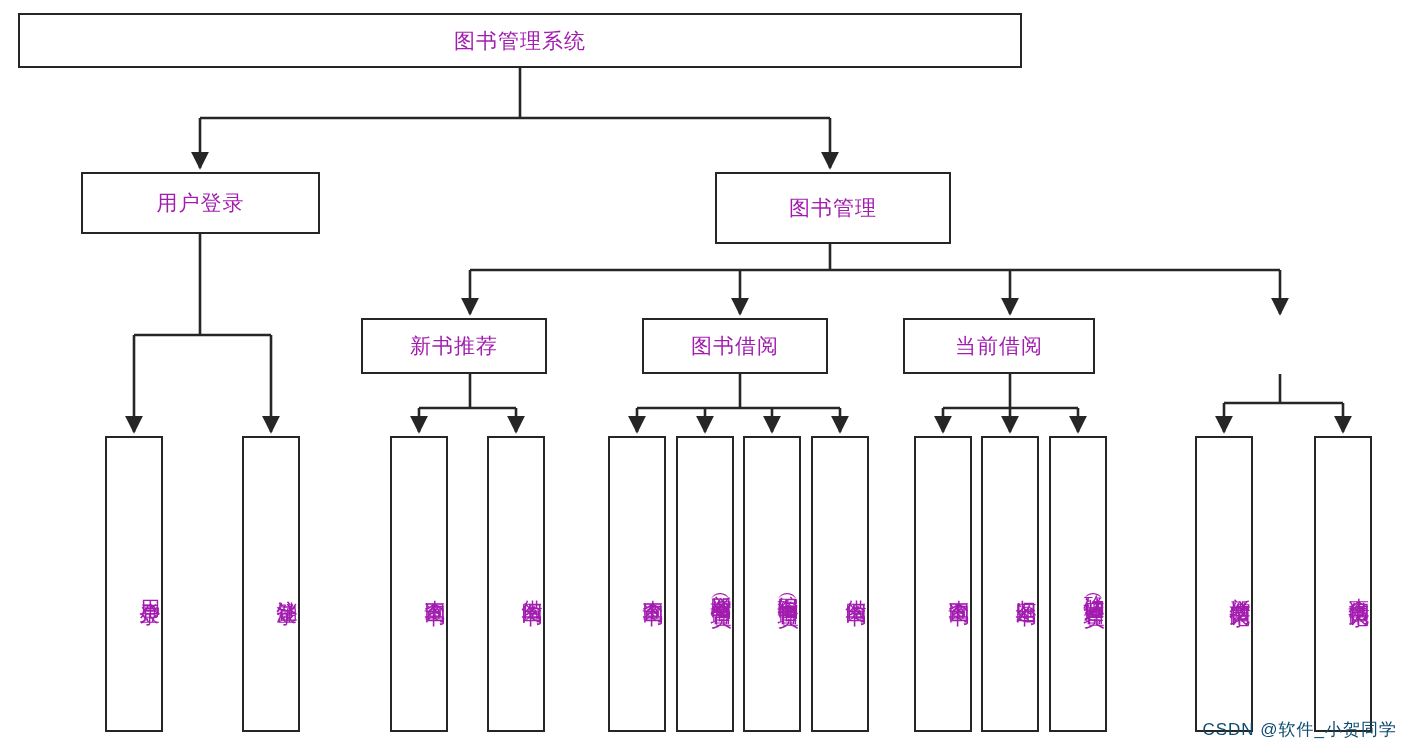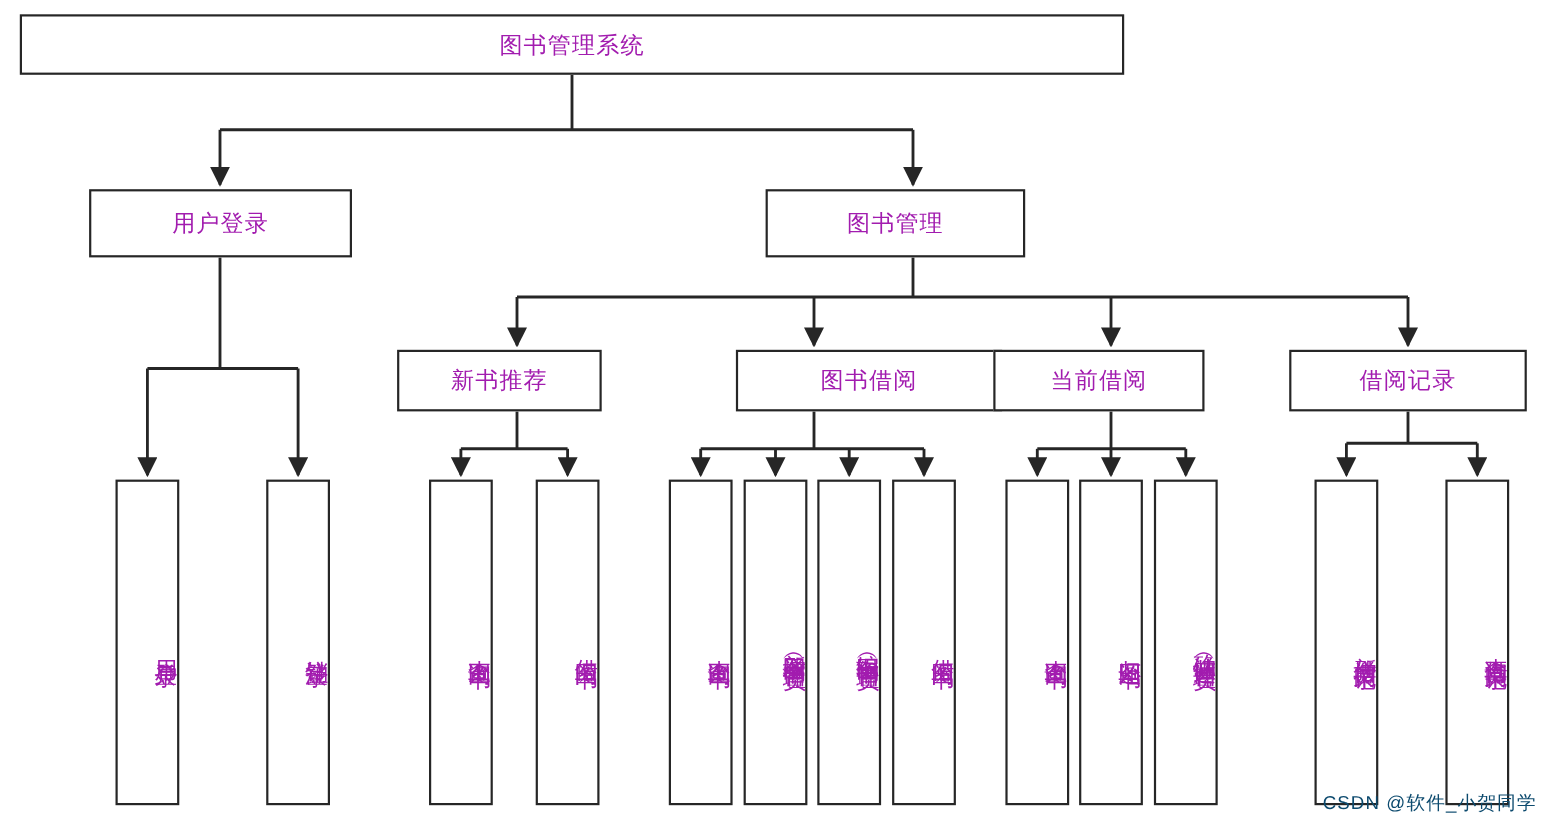--- a/index.html
+++ b/index.html
@@ -121,35 +121,32 @@
     </g>
   </svg>
 
   <div class="node horiz" style="left:18px; top:13px; width:1004px; height:55px;">
     <span>图书管理系统</span>
   </div>
 
   <div class="node horiz" style="left:81px; top:172px; width:239px; height:62px;">
     <span>用户登录</span>
   </div>
-  <div class="node horiz" style="left:696px; top:172px; width:236px; height:62px;">
+  <div class="node horiz" style="left:715px; top:172px; width:236px; height:72px;">
     <span>图书管理</span>
   </div>
 
   <div class="node horiz" style="left:361px; top:318px; width:186px; height:56px;">
     <span>新书推荐</span>
   </div>
-  <div class="node horiz" style="left:669px; top:318px; width:242px; height:56px;">
+  <div class="node horiz" style="left:642px; top:318px; width:186px; height:56px;">
     <span>图书借阅</span>
   </div>
   <div class="node horiz" style="left:903px; top:318px; width:192px; height:56px;">
     <span>当前借阅</span>
-  </div>
-  <div class="node horiz" style="left:1172px; top:318px; width:216px; height:56px;">
-    <span>借阅记录</span>
   </div>
 
   <div class="node vert" style="left:105px; top:436px; width:58px; height:296px;">
     <span class="vtext">用户登录</span>
   </div>
   <div class="node vert" style="left:242px; top:436px; width:58px; height:296px;">
     <span class="vtext">注销登录</span>
   </div>
 
   <div class="node vert" style="left:390px; top:436px; width:58px; height:296px;">

